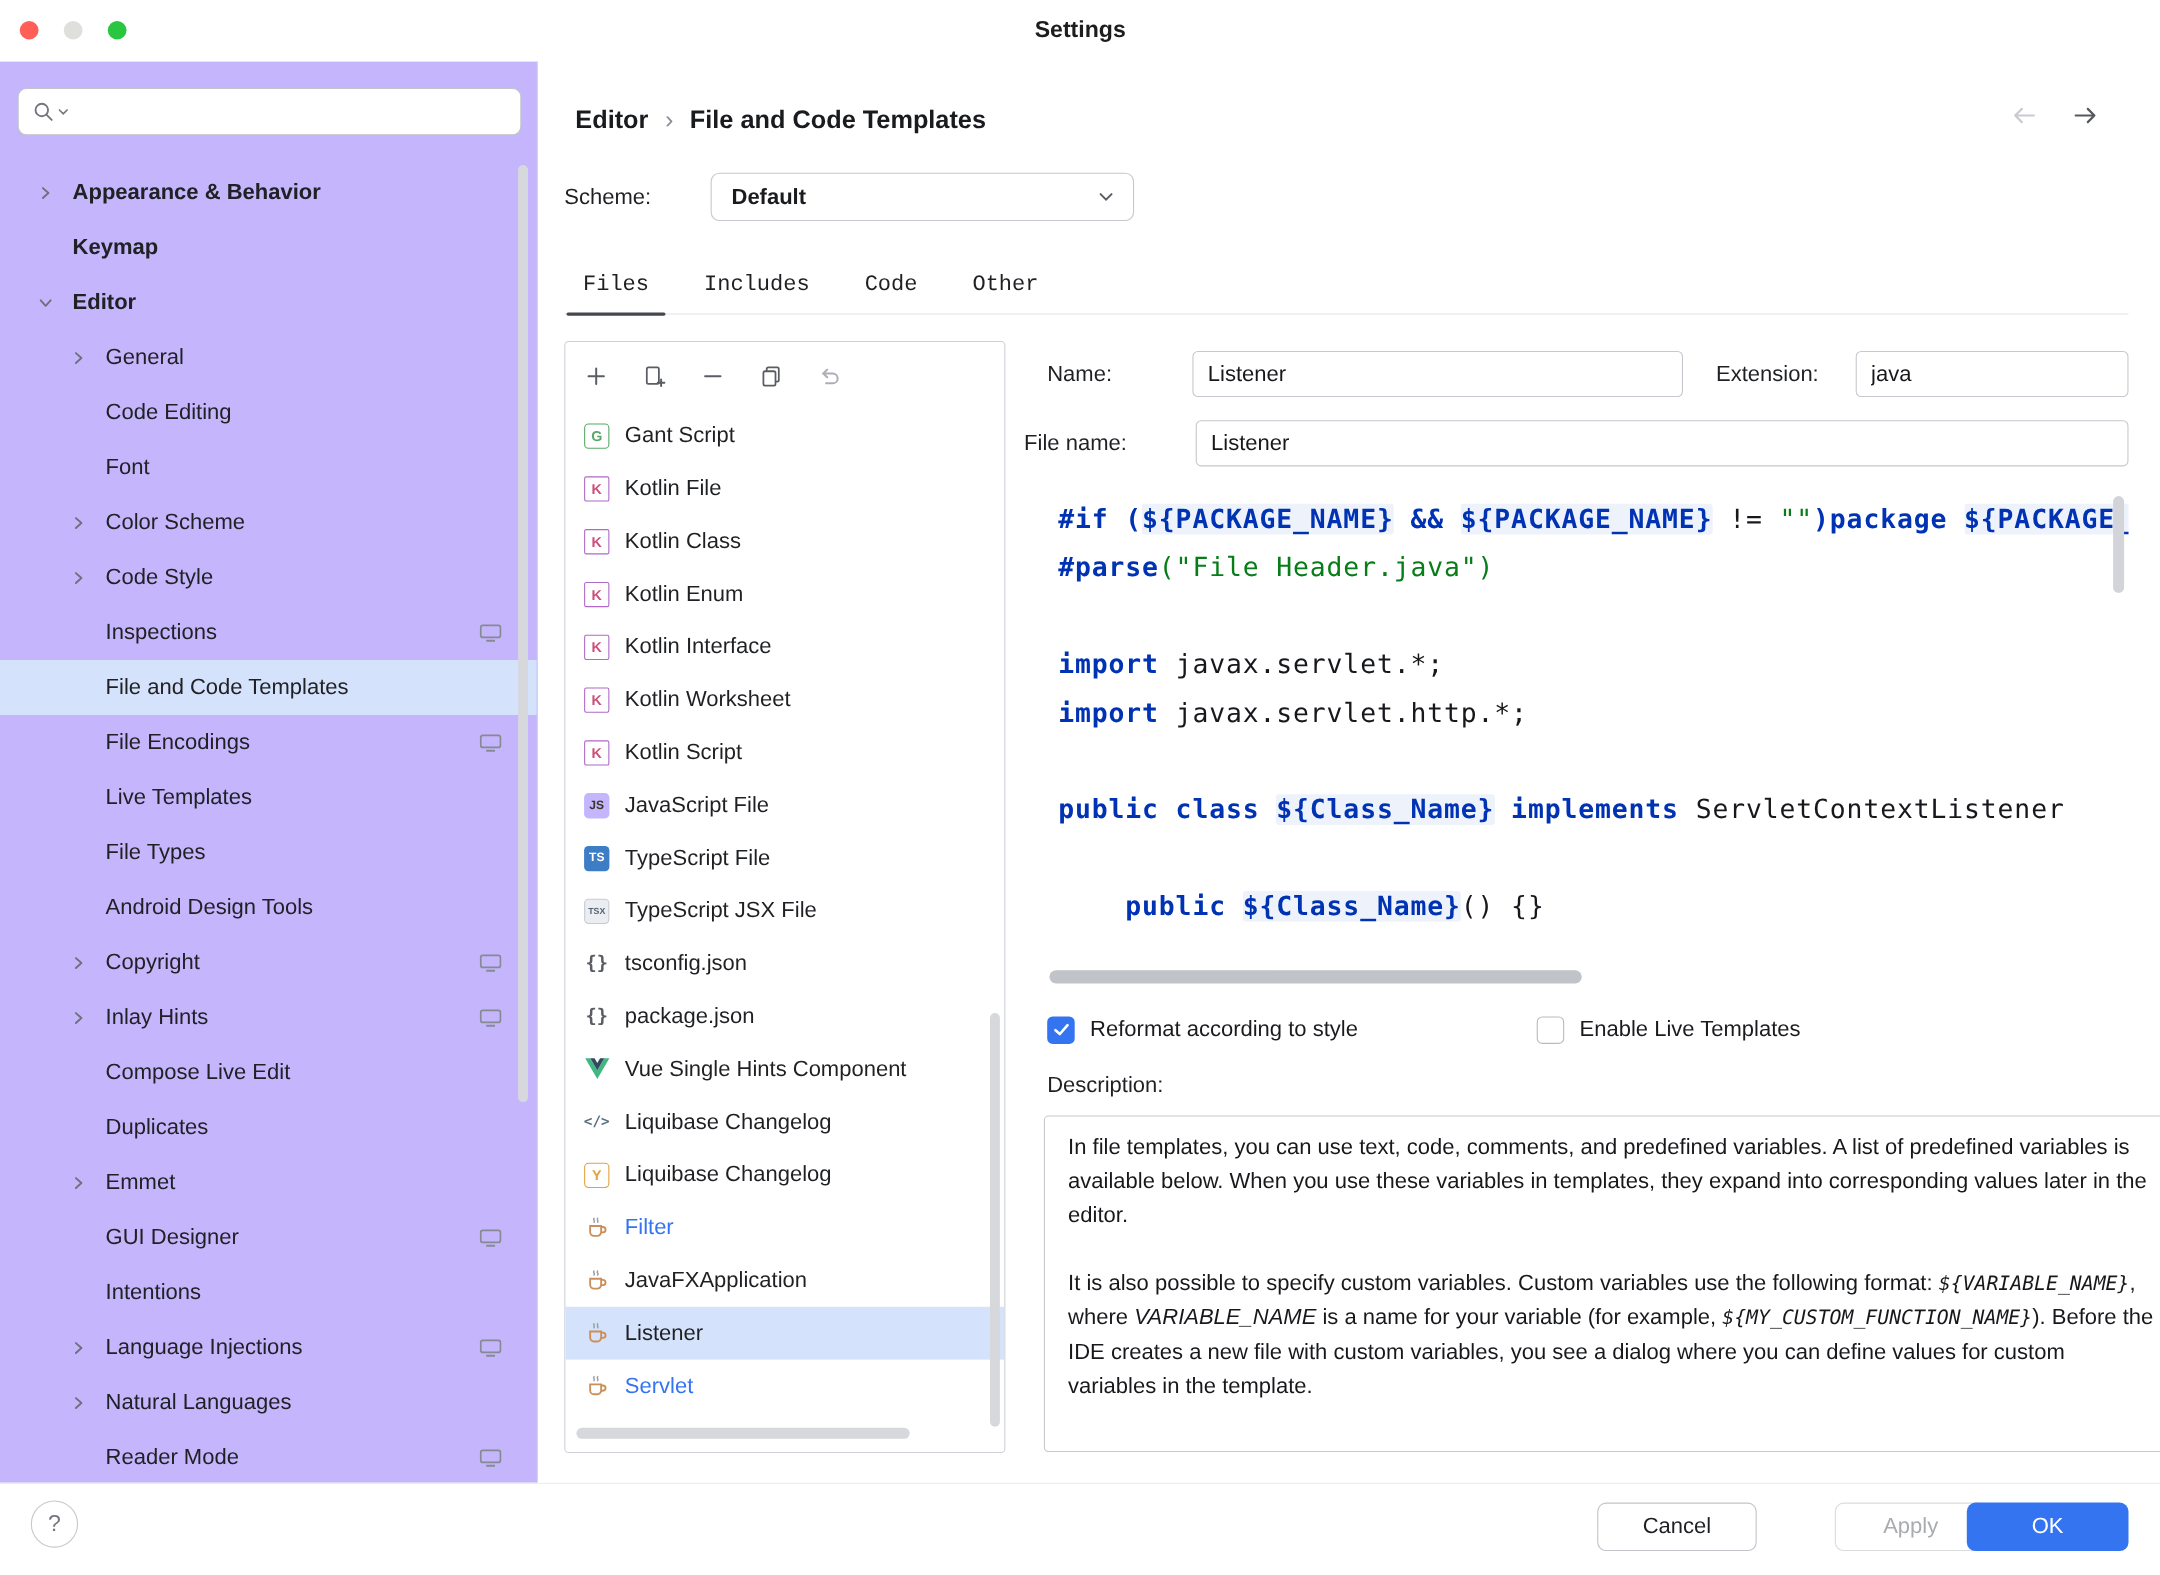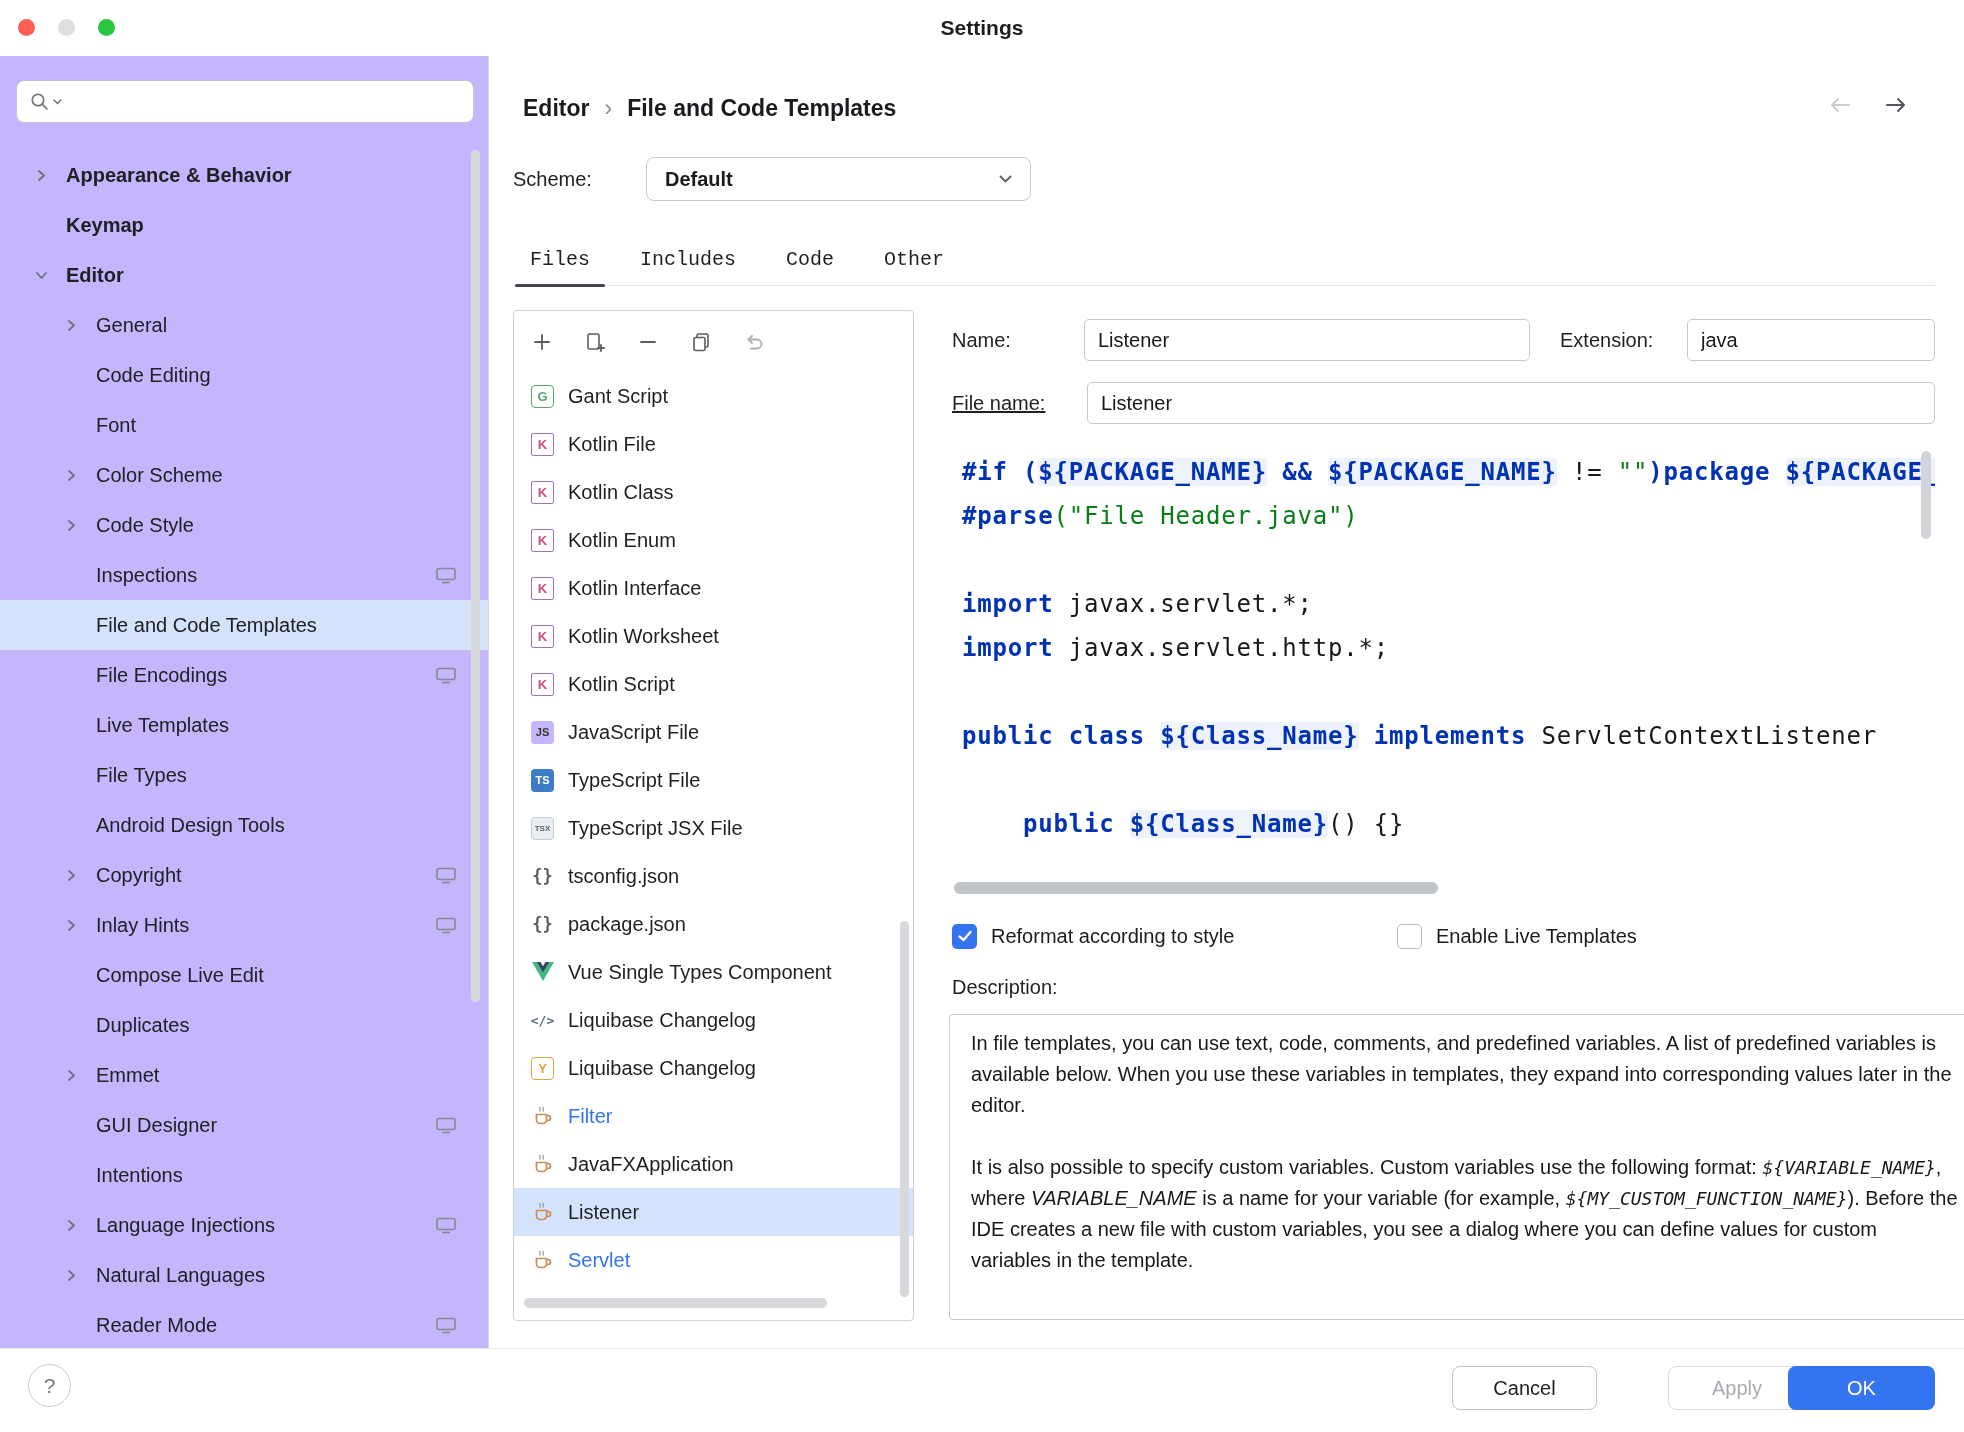--- a/index.html
+++ b/index.html
@@ -57,21 +57,21 @@
   .tpl-vsb { position:absolute; left:386px; top:610px; width:9px; height:376px; background:#D7D8DC; border-radius:5px; }
   .tpl-hsb { position:absolute; left:10px; top:987px; width:303px; height:10px; background:#D7D8DC; border-radius:5px; }
 
   
   .flabel { position:absolute; height:42px; display:flex; align-items:center; font-size:20px; color:#1F2023; }
   .tfield { position:absolute; height:42px; border:1px solid #C6C8CE; border-radius:5px; font-size:20px; padding:0 13px; color:#17181B; font-family:inherit; background:#fff; outline:none; }
   #name-label { left:463px; top:263px; }
   #name-input { left:595px; top:263px; width:446px; }
   #ext-label { left:1071px; top:263px; }
   #ext-input { left:1198px; top:263px; width:248px; }
-  #filename-label { left:463px; top:326px;text-decoration:underline; }
+  #filename-label { left:442px; top:326px; }
   #filename-input { left:598px; top:326px; width:848px; }
 
   
   .code { position:absolute; left:460px; top:388px; width:986px; height:436px; overflow:hidden; font-family:"DejaVu Sans Mono",monospace; font-size:24px; letter-spacing:0.8px; line-height:44px; white-space:pre; padding:6px 0 0 13px; background:#fff; }
   .code-line { height:44px; }
   .tok-kw  { color:#0033B3; font-weight:bold; }
   .tok-plain { color:#16181C; }
   .tok-str { color:#067D17; }
   .tok-var { color:#0033B3; font-weight:bold; background:#EDF2FB; border-radius:3px; }
   .sb { position:absolute; background:#D2D4D9; border-radius:6px; }
@@ -448,21 +448,21 @@
           </span>
           <span class="tpl-label">package.json</span>
         </div>
         <div class="tpl-row">
           <span class="tpl-icon">
             <svg width="24" height="22" viewBox="0 0 24 22">
               <polygon points="1,1 12,20 23,1 18.4,1 12,12 5.6,1" fill="#41B883"></polygon>
               <polygon points="5.6,1 12,12 18.4,1 14.5,1 12,5.3 9.5,1" fill="#35495E"></polygon>
             </svg>
           </span>
-          <span class="tpl-label">Vue Single Types Component</span>
+          <span class="tpl-label">Vue Single Hints Component</span>
         </div>
         <div class="tpl-row">
           <span class="tpl-icon">
             <span class="txticon" style="color:#57707E;font-size:13px;font-weight:bold">&lt;/&gt;</span>
           </span>
           <span class="tpl-label">Liquibase Changelog</span>
         </div>
         <div class="tpl-row">
           <span class="tpl-icon">
             <span class="sqicon" style="border:1.7px solid #E2A23D;color:#E2A23D">Y</span>

